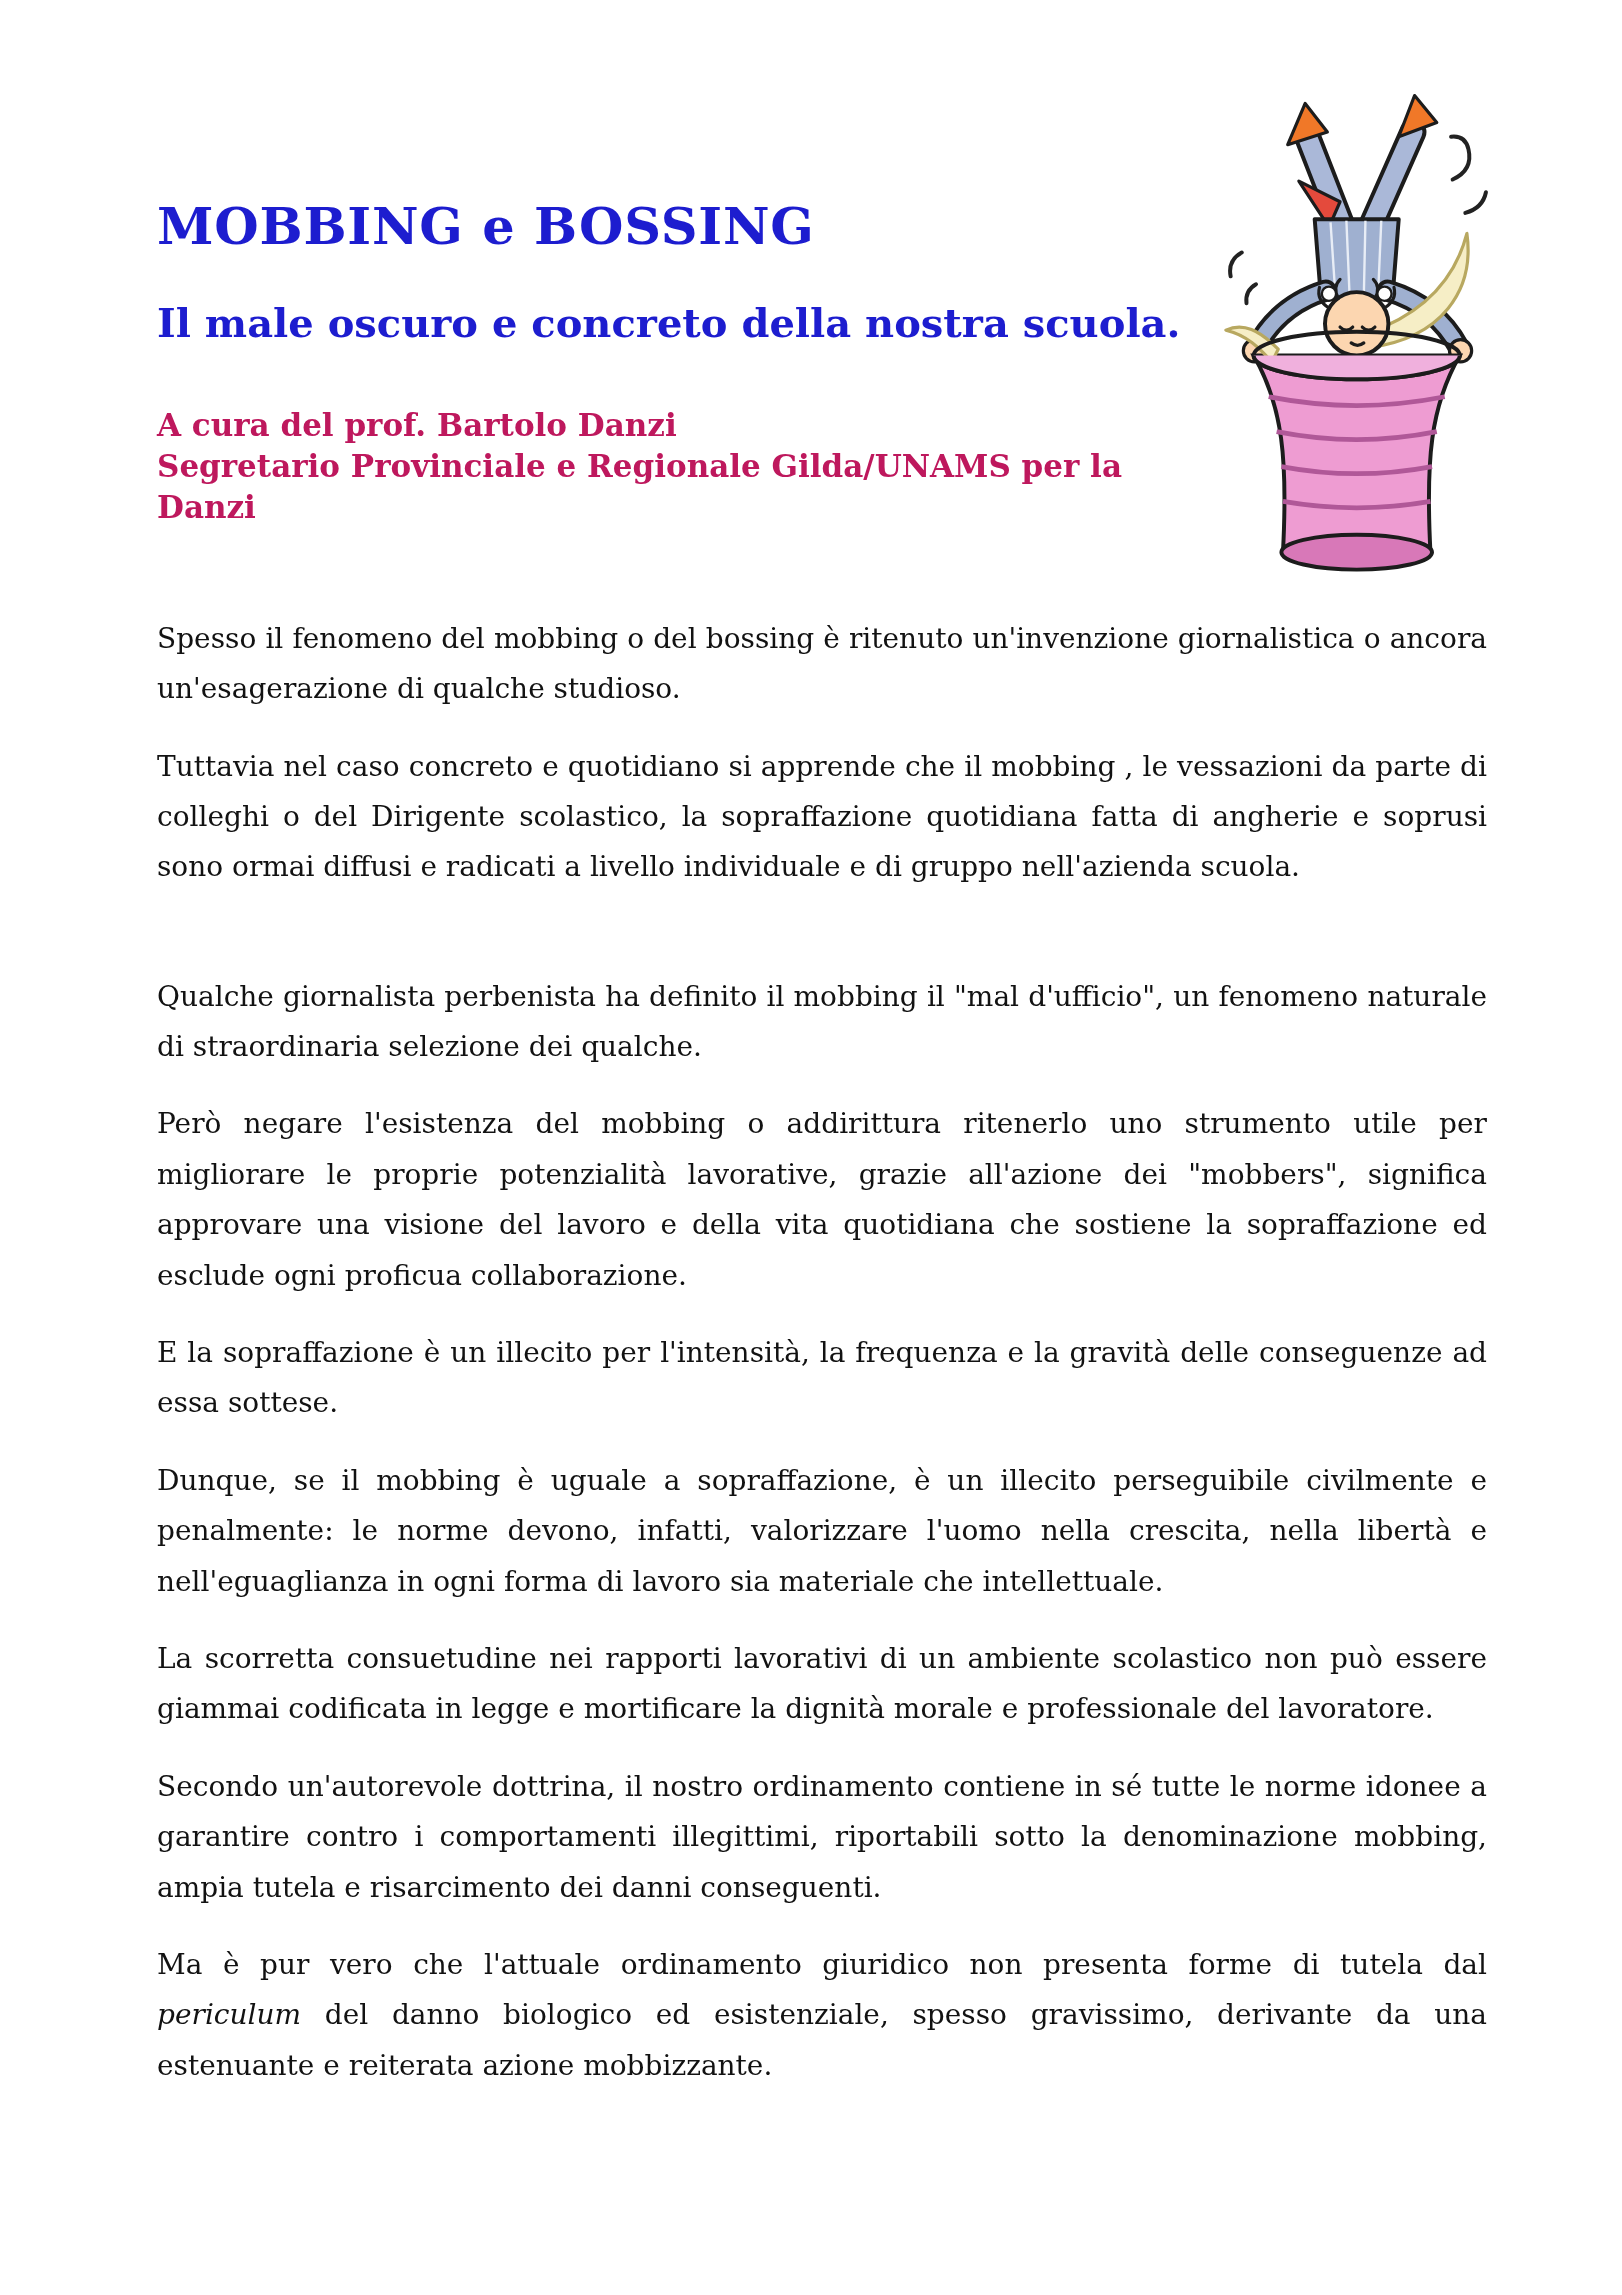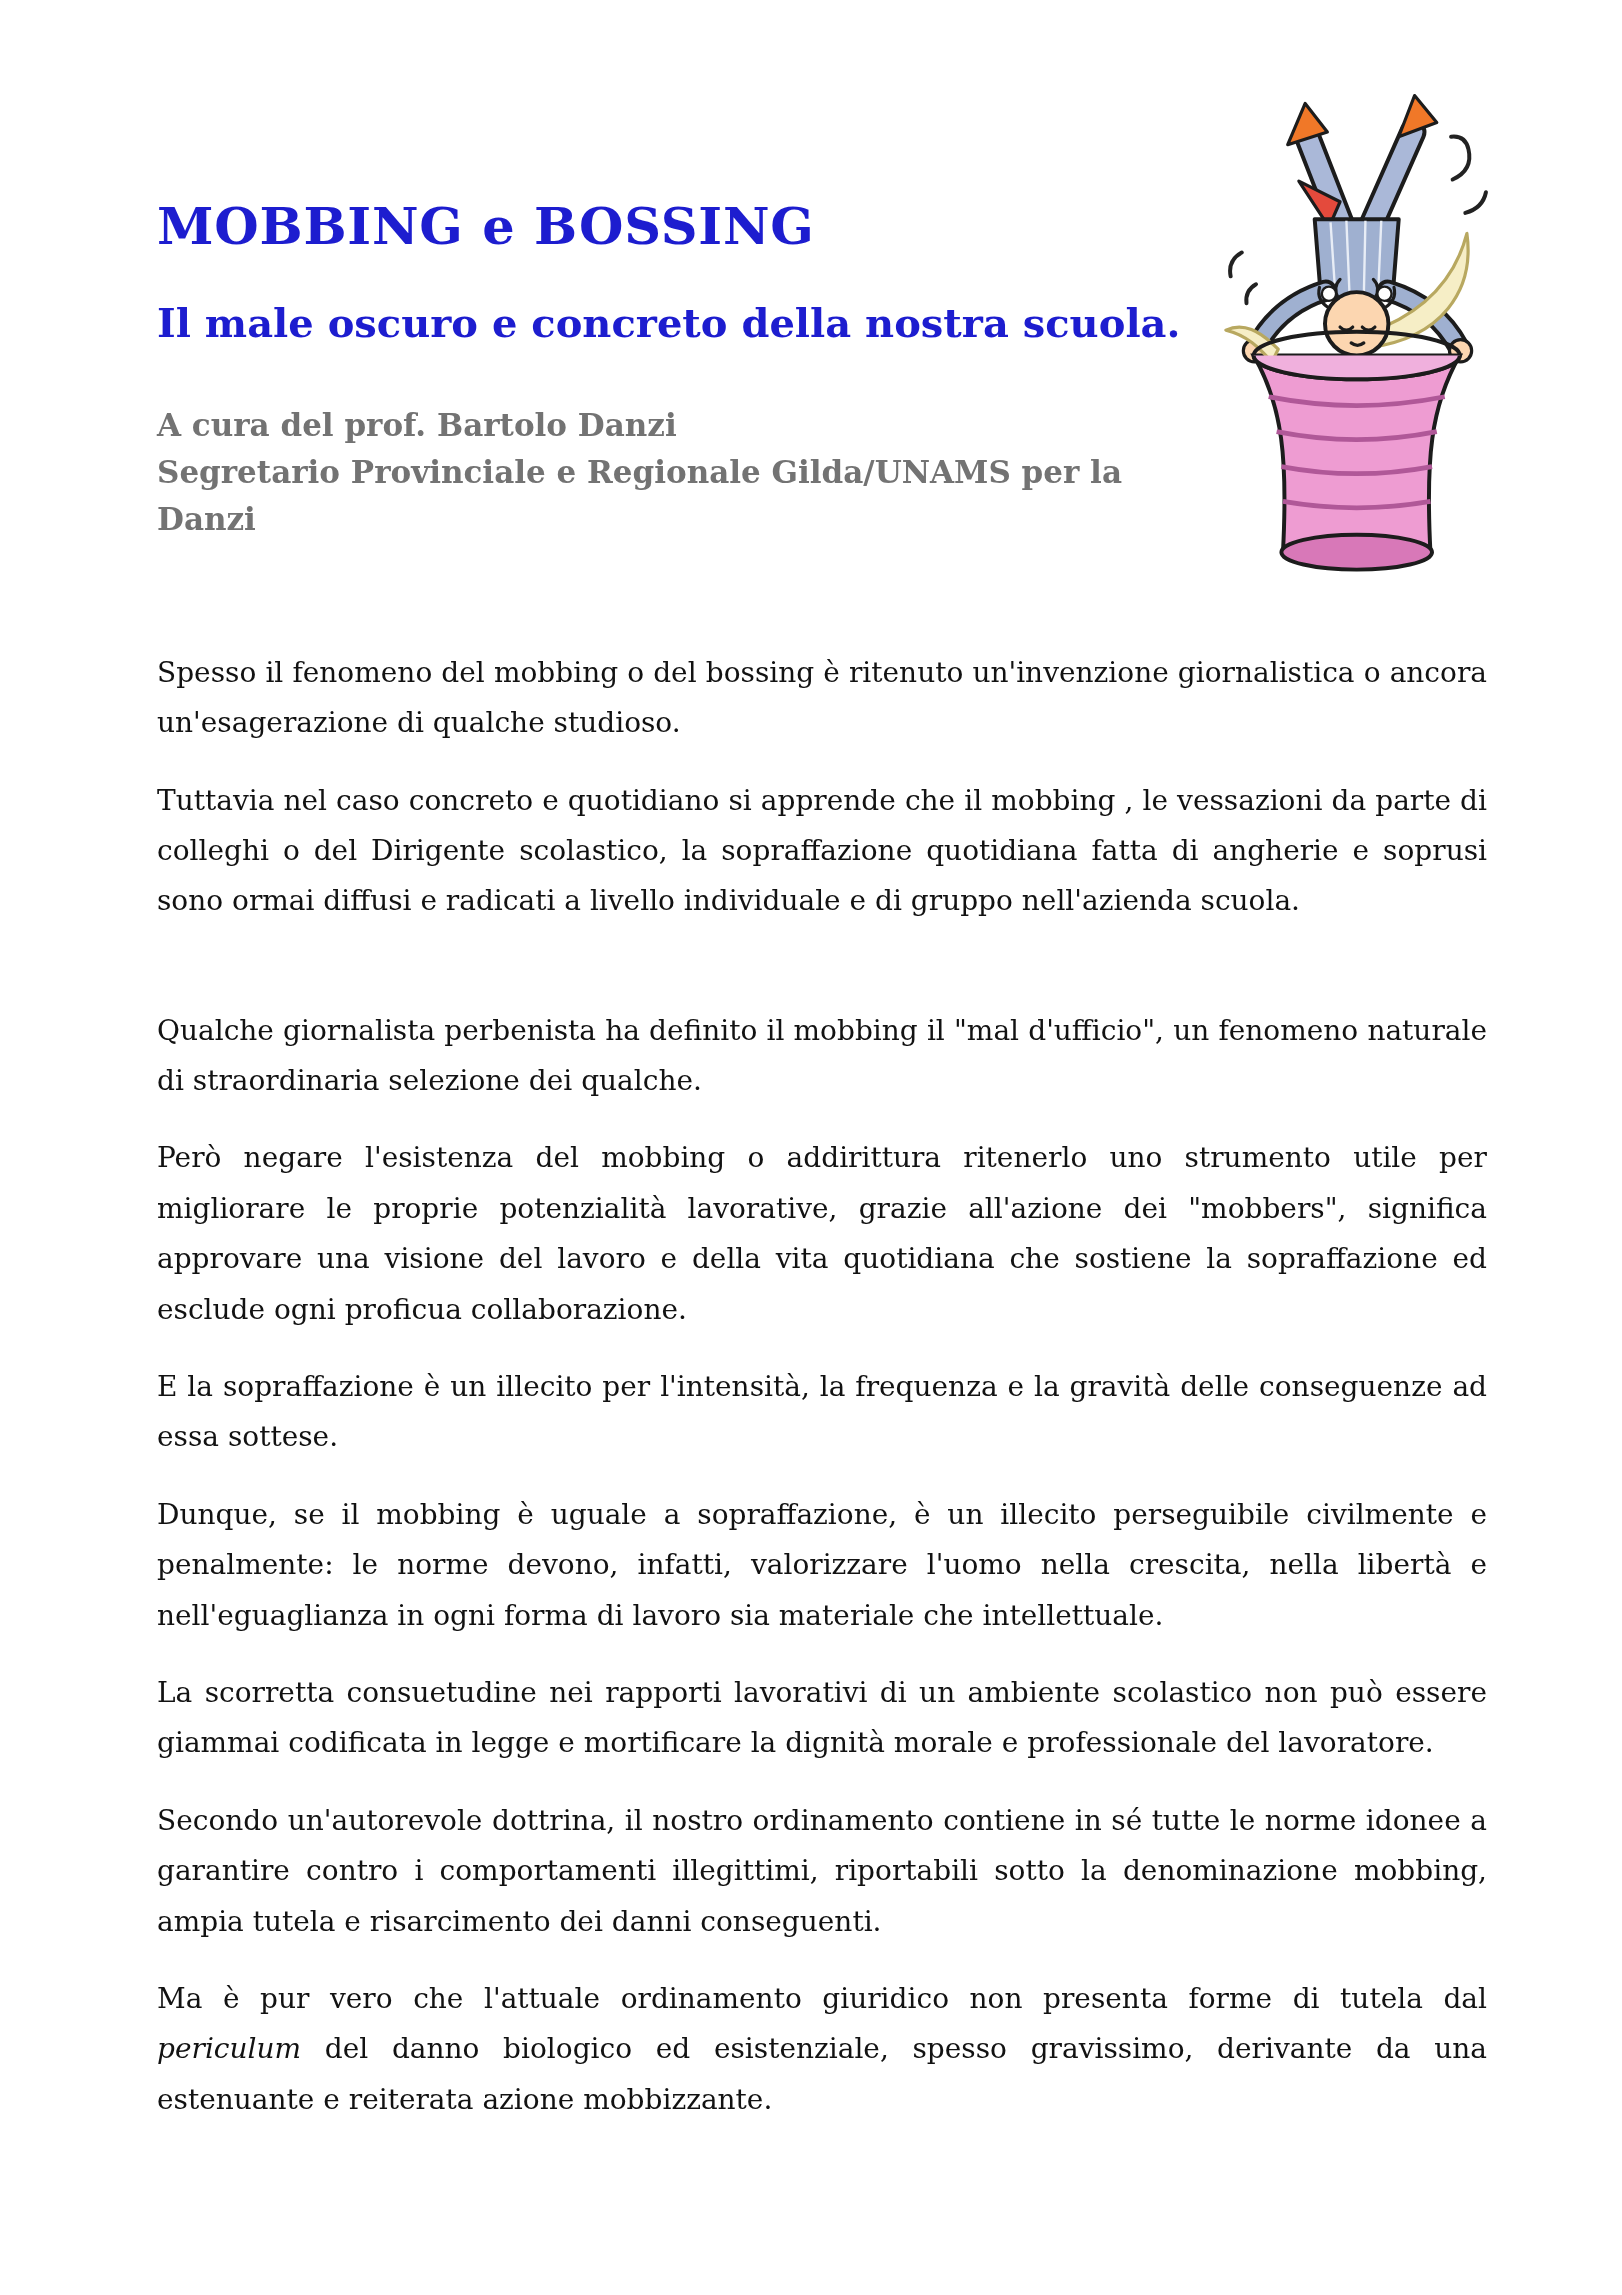--- a/index.html
+++ b/index.html
@@ -31,25 +31,24 @@
     font-weight: bold;
     color: #1d1dcf;
   }
   .author-block {
     max-width: 998px;
   }
   .author-line {
     font-size: 31px;
     font-weight: bold;
     line-height: 1.32;
-    color: #737373;
-    margin-top: 6px;
+    color: #be185d;
   }
   .paragraphs {
-    margin-top: 108px;
+    margin-top: 86px;
     max-width: 1334px;
   }
   .para {
     margin: 0 0 27px 0;
     font-size: 28px;
     line-height: 1.8;
     text-align: justify;
     color: #121212;
   }
   .para.gap-before {

